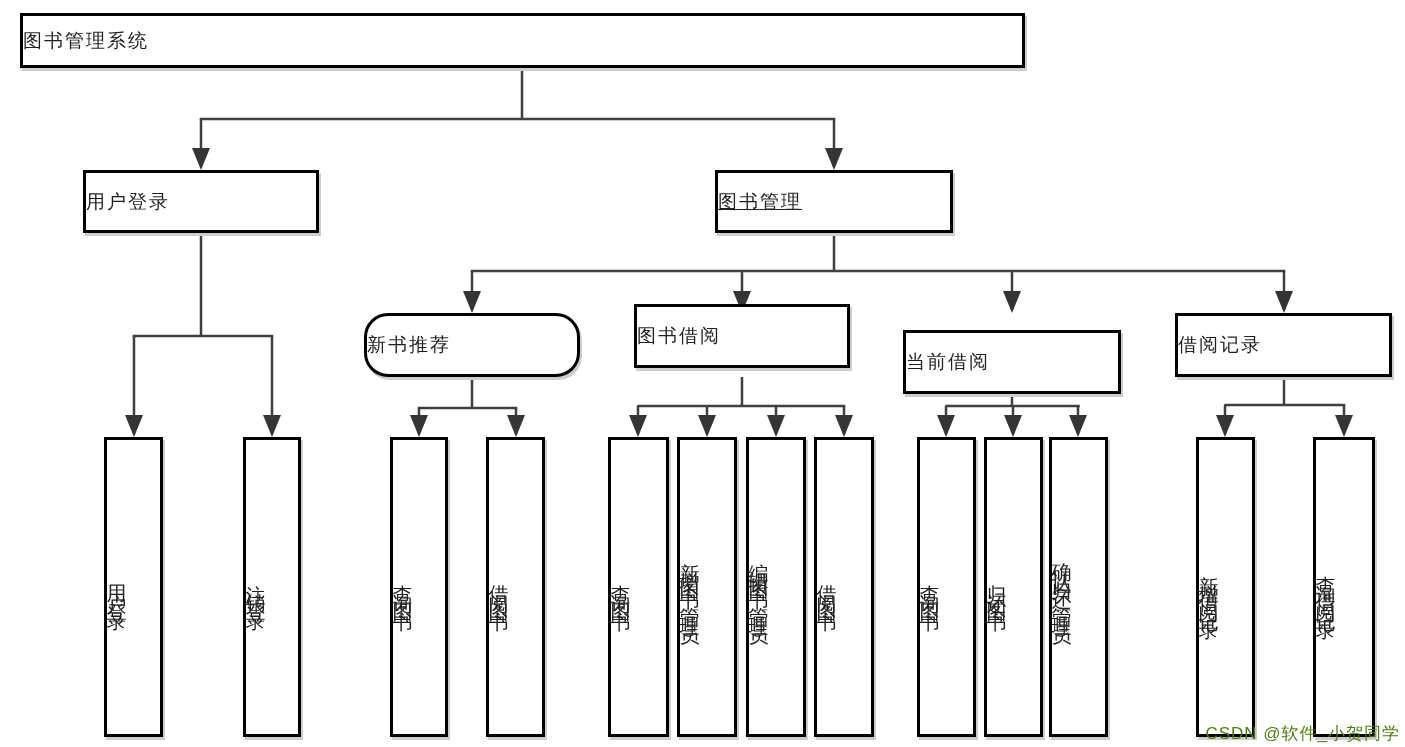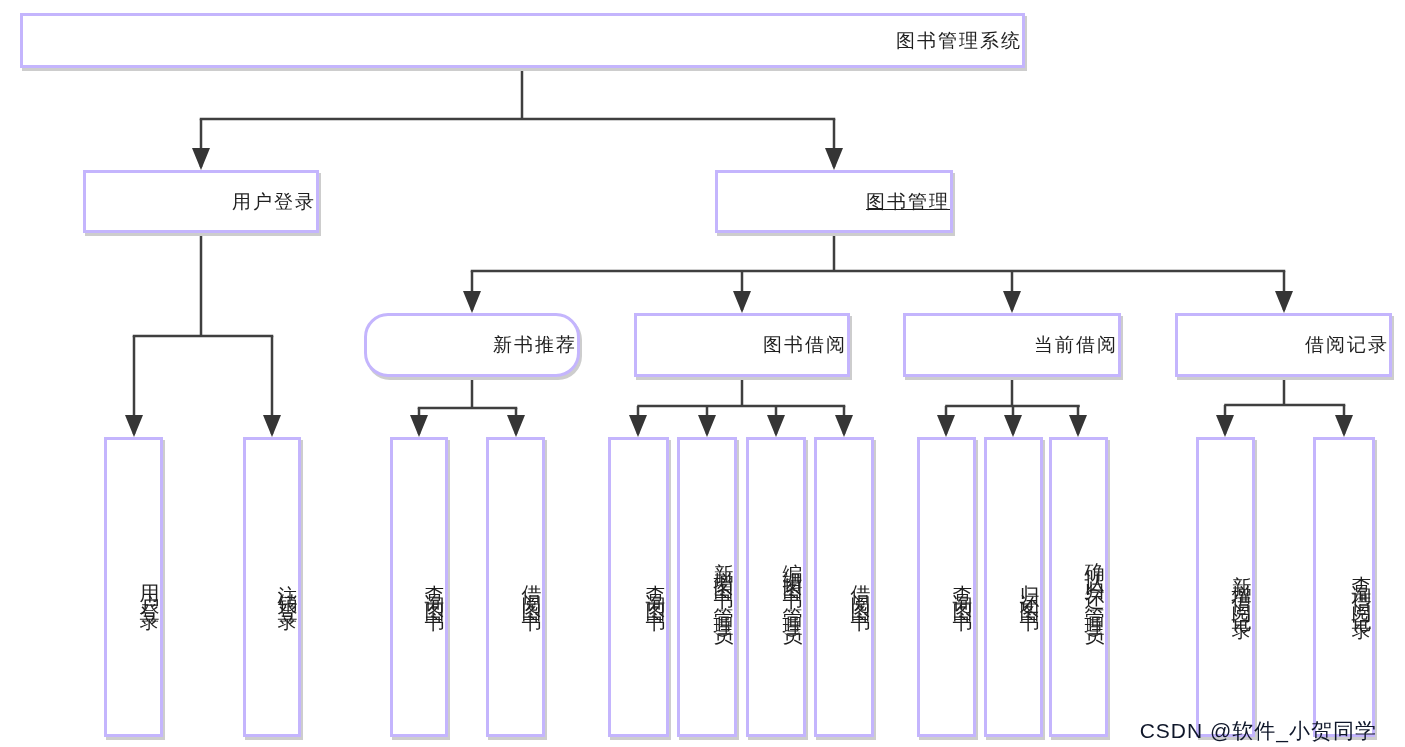--- a/index.html
+++ b/index.html
@@ -5,56 +5,56 @@
   html,body{margin:0;padding:0;background:#ffffff;}
   .stage{
     position:relative;width:1405px;height:747px;background:#ffffff;overflow:hidden;
     font-family:"Liberation Sans","DejaVu Sans",sans-serif;color:#1f1f1f;
   }
   svg.wires{position:absolute;left:0;top:0;z-index:0;pointer-events:none;}
   svg.wires line{stroke:#3f3f3f;stroke-width:2.5;}
   svg.wires .head{fill:#353535;stroke:none;}
   .box{
     position:absolute;box-sizing:border-box;z-index:1;
-    border:3px solid #c4b5fd;background:#ffffff;
+    border:3px solid #000000;background:#ffffff;
     box-shadow:2px 3px 0 #cdcdcd;
-    display:flex;align-items:center;justify-content:flex-end;text-align:center;
+    display:flex;align-items:center;justify-content:flex-start;text-align:center;
   }
   .h .lbl{font-size:19px;letter-spacing:2px;white-space:nowrap;}
   .v .lbl{
     writing-mode:vertical-rl;text-orientation:mixed;
     font-size:20px;line-height:1;letter-spacing:9px;white-space:nowrap;
   }
   
   .n-root{left:20px;top:13px;width:1005px;height:55px;}
   
   .n-login{left:83px;top:170px;width:236px;height:63px;}
   .n-mgmt{left:715px;top:170px;width:238px;height:63px;text-decoration:underline;}
   
   .n31{left:364px;top:313px;width:216px;height:64px;border-radius:24px;}
-  .n32{left:634px;top:313px;width:216px;height:64px;}
-  .n33{left:903px;top:313px;width:218px;height:64px;}
+  .n32{left:634px;top:304px;width:216px;height:64px;}
+  .n33{left:903px;top:330px;width:218px;height:64px;}
   .n34{left:1175px;top:313px;width:217px;height:64px;}
   
   .a1{left:104px;top:437px;width:59px;height:300px;}
   .a2{left:243px;top:437px;width:58px;height:300px;}
   .b1{left:390px;top:437px;width:58px;height:300px;}
   .b2{left:486px;top:437px;width:59px;height:300px;}
   .c1{left:608px;top:437px;width:61px;height:300px;}
   .c2{left:677px;top:437px;width:60px;height:300px;}
   .c3{left:746px;top:437px;width:60px;height:300px;}
   .c4{left:814px;top:437px;width:60px;height:300px;}
   .d1{left:917px;top:437px;width:59px;height:300px;}
   .d2{left:984px;top:437px;width:59px;height:300px;}
   .d3{left:1049px;top:437px;width:59px;height:300px;}
   .e1{left:1196px;top:437px;width:59px;height:300px;}
   .e2{left:1313px;top:437px;width:62px;height:300px;}
   .watermark{
-    position:absolute;right:28px;bottom:2px;z-index:2;
-    font-size:21px;letter-spacing:1px;color:#0f172a;white-space:nowrap;
+    position:absolute;right:5px;bottom:2px;z-index:2;
+    font-size:17px;letter-spacing:1px;color:#4d7c0f;white-space:nowrap;
   }
 </style>
 </head>
 <body>
 
 <div class="stage">
 
   <svg class="wires" width="1405" height="747" viewBox="0 0 1405 747">
     <defs>
       <marker id="arw" viewBox="0 0 22 18" refX="19" refY="9" markerWidth="22" markerHeight="18" markerUnits="userSpaceOnUse" orient="auto">

